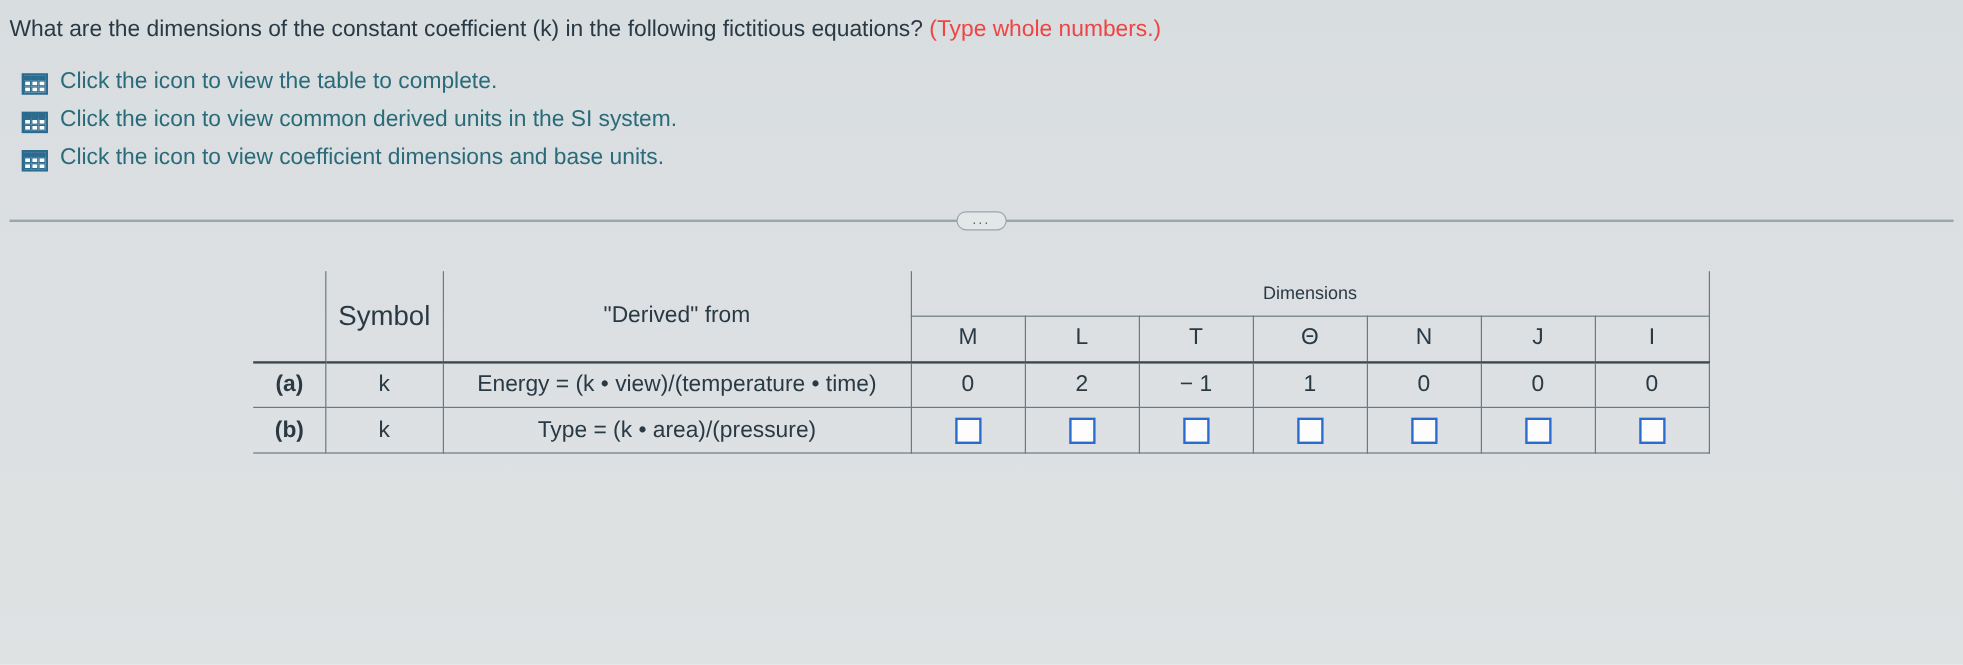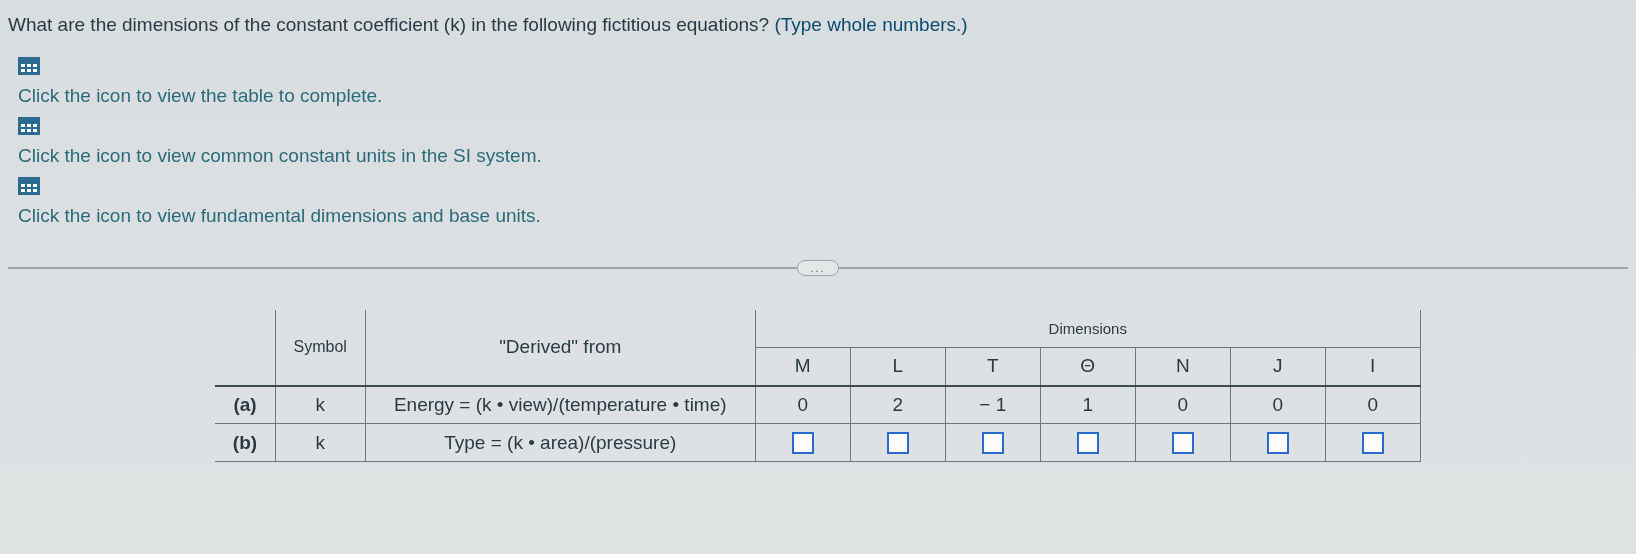--- a/index.html
+++ b/index.html
@@ -15,32 +15,31 @@
       padding: 12px 8px;
       color: #2a3a45;
       font-size: 19px;
       position: relative;
     }
     .question-text {
       margin-bottom: 18px;
       line-height: 1.4;
     }
     .question-text .hint {
-      color: #0c4a6e;
+      color: #ef4444;
     }
     .icon-links {
       margin-left: 10px;
       margin-bottom: 4px;
     }
     .icon-link-row {
       display: flex;
-      align-items: flex-start;
+      align-items: flex-end;
       gap: 10px;
       margin-bottom: 10px;
-      flex-direction: column;
     }
     .table-icon {
       width: 22px;
       height: 18px;
       border: 2px solid #2a6b8f;
       display: grid;
       grid-template-columns: 1fr 1fr 1fr;
       grid-template-rows: 1fr 1fr 1fr;
       flex-shrink: 0;
       background: #fff;
@@ -120,21 +119,21 @@
     .input-cell {
       width: 22px;
       height: 22px;
       border: 2px solid #2a6bcf;
       background: #fdfdfd;
       font-family: inherit;
       font-size: 16px;
       text-align: center;
       padding: 0;
     }
-    .symbol-header { font-size:16px; }
+    .symbol-header { font-size:23px; }
   </style>
 </head>
 <body>
 
 <div class="question-text">
   <span>What are the dimensions of the constant coefficient (k) in the following fictitious equations?</span>
   <span class="hint">(Type whole numbers.)</span>
 </div>
 
 <div class="icon-links">
@@ -157,35 +156,35 @@
         <span></span>
         <span></span>
         <span></span>
         <span></span>
         <span></span>
         <span></span>
         <span></span>
         <span></span>
         <span></span>
       </div>
-    <span class="icon-link-text">Click the icon to view common constant units in the SI system.</span>
+    <span class="icon-link-text">Click the icon to view common derived units in the SI system.</span>
   </div>
   <div class="icon-link-row">
     <div class="table-icon">
         <span></span>
         <span></span>
         <span></span>
         <span></span>
         <span></span>
         <span></span>
         <span></span>
         <span></span>
         <span></span>
       </div>
-    <span class="icon-link-text">Click the icon to view fundamental dimensions and base units.</span>
+    <span class="icon-link-text">Click the icon to view coefficient dimensions and base units.</span>
   </div>
 </div>
 
 <div class="hr-wrap">
   <div class="hr-line"></div>
   <div class="hr-pill">...</div>
 </div>
 
 <div class="table-wrap">
   <table>

